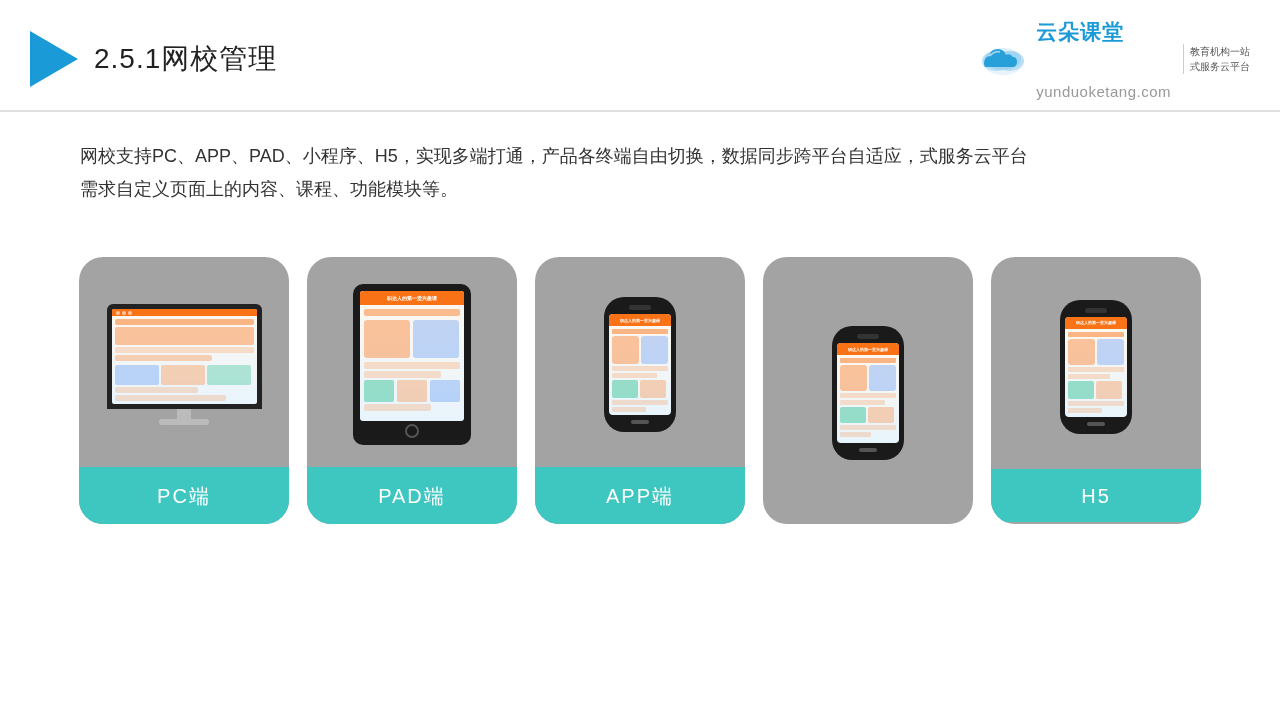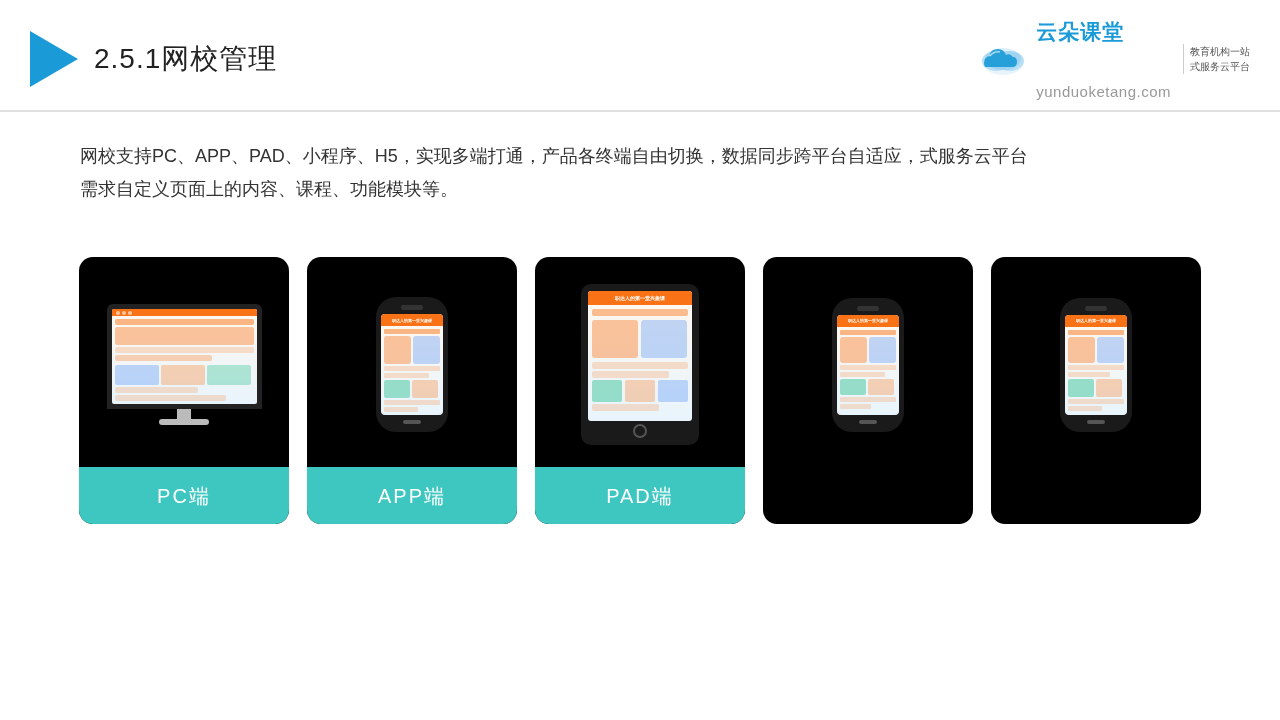--- a/index.html
+++ b/index.html
@@ -88,28 +88,29 @@
     
     .cards-container {
       display: flex;
       justify-content: center;
       gap: 18px;
       padding: 30px 50px 20px 50px;
       margin-top: 10px;
     }
 
     .device-card {
-      background: #000000;
-      border-radius: 14px;
+      background: #a3a3a3;
+      border-radius: 24px;
       width: 210px;
       display: flex;
       flex-direction: column;
       align-items: center;
       overflow: hidden;
       flex-shrink: 0;
+      justify-content: center;
     }
 
     .device-preview {
       width: 100%;
       height: 210px;
       display: flex;
       align-items: center;
       justify-content: center;
       padding: 16px 10px 10px 10px;
     }
@@ -362,52 +363,20 @@
         </div>
         <div class="monitor-stand"></div>
         <div class="monitor-base"></div>
       </div>
     </div>
     <div class="device-label">PC端</div>
   </div>
 
   <div class="device-card">
     <div class="device-preview">
-      <div class="phone-device">
-        <div class="phone-body">
-          <div class="phone-notch"></div>
-          <div class="phone-screen">
-            <div class="phone-topbar">
-              <span class="phone-topbar-text">职达人的第一堂兴趣课</span>
-            </div>
-            <div class="phone-content">
-              <div class="phone-row orange wide"></div>
-              <div style="display:flex;gap:2px;">
-                <div style="width:28px;height:28px;background:rgba(249,115,22,0.4);border-radius:3px;"></div>
-                <div style="width:28px;height:28px;background:rgba(59,130,246,0.3);border-radius:3px;"></div>
-              </div>
-              <div class="phone-row wide"></div>
-              <div class="phone-row wide" style="width:80%;"></div>
-              <div style="display:flex;gap:2px;">
-                <div style="width:26px;height:18px;background:rgba(16,185,129,0.4);border-radius:2px;"></div>
-                <div style="width:26px;height:18px;background:rgba(249,115,22,0.3);border-radius:2px;"></div>
-              </div>
-              <div class="phone-row wide"></div>
-              <div class="phone-row wide" style="width:60%;"></div>
-            </div>
-          </div>
-          <div class="phone-home"></div>
-        </div>
-      </div>
-    </div>
-    <div class="device-label">APP端</div>
-  </div>
-
-  <div class="device-card">
-    <div class="device-preview">
       <div class="tablet-device">
         <div class="tablet-body">
           <div class="tablet-screen">
             <div class="tablet-topbar">
               <span class="tablet-topbar-text">职达人的第一堂兴趣课</span>
             </div>
             <div class="tablet-content">
               <div class="tablet-row orange"></div>
               <div style="display:flex;gap:3px;margin:2px 0;">
                 <div style="width:46px;height:38px;background:rgba(249,115,22,0.4);border-radius:3px;"></div>
@@ -435,63 +404,96 @@
       <div class="phone-device">
         <div class="phone-body">
           <div class="phone-notch"></div>
           <div class="phone-screen">
             <div class="phone-topbar">
               <span class="phone-topbar-text">职达人的第一堂兴趣课</span>
             </div>
             <div class="phone-content">
               <div class="phone-row orange wide"></div>
               <div style="display:flex;gap:2px;">
-                <div style="width:28px;height:26px;background:rgba(249,115,22,0.4);border-radius:3px;"></div>
-                <div style="width:28px;height:26px;background:rgba(59,130,246,0.3);border-radius:3px;"></div>
+                <div style="width:28px;height:28px;background:rgba(249,115,22,0.4);border-radius:3px;"></div>
+                <div style="width:28px;height:28px;background:rgba(59,130,246,0.3);border-radius:3px;"></div>
               </div>
               <div class="phone-row wide"></div>
               <div class="phone-row wide" style="width:80%;"></div>
               <div style="display:flex;gap:2px;">
-                <div style="width:26px;height:16px;background:rgba(16,185,129,0.4);border-radius:2px;"></div>
-                <div style="width:26px;height:16px;background:rgba(249,115,22,0.3);border-radius:2px;"></div>
-              </div>
-              <div class="phone-row wide"></div>
-              <div class="phone-row wide" style="width:55%;"></div>
+                <div style="width:26px;height:18px;background:rgba(16,185,129,0.4);border-radius:2px;"></div>
+                <div style="width:26px;height:18px;background:rgba(249,115,22,0.3);border-radius:2px;"></div>
+              </div>
+              <div class="phone-row wide"></div>
+              <div class="phone-row wide" style="width:60%;"></div>
             </div>
           </div>
           <div class="phone-home"></div>
         </div>
       </div>
     </div>
+    <div class="device-label">APP端</div>
   </div>
 
   <div class="device-card">
     <div class="device-preview">
       <div class="phone-device">
         <div class="phone-body">
           <div class="phone-notch"></div>
           <div class="phone-screen">
             <div class="phone-topbar">
               <span class="phone-topbar-text">职达人的第一堂兴趣课</span>
             </div>
             <div class="phone-content">
               <div class="phone-row orange wide"></div>
               <div style="display:flex;gap:2px;">
                 <div style="width:28px;height:26px;background:rgba(249,115,22,0.4);border-radius:3px;"></div>
                 <div style="width:28px;height:26px;background:rgba(59,130,246,0.3);border-radius:3px;"></div>
               </div>
               <div class="phone-row wide"></div>
-              <div class="phone-row wide" style="width:75%;"></div>
-              <div style="display:flex;gap:2px;">
-                <div style="width:26px;height:18px;background:rgba(16,185,129,0.4);border-radius:2px;"></div>
-                <div style="width:26px;height:18px;background:rgba(249,115,22,0.3);border-radius:2px;"></div>
-              </div>
-              <div class="phone-row wide"></div>
-              <div class="phone-row wide" style="width:60%;"></div>
+              <div class="phone-row wide" style="width:80%;"></div>
+              <div style="display:flex;gap:2px;">
+                <div style="width:26px;height:16px;background:rgba(16,185,129,0.4);border-radius:2px;"></div>
+                <div style="width:26px;height:16px;background:rgba(249,115,22,0.3);border-radius:2px;"></div>
+              </div>
+              <div class="phone-row wide"></div>
+              <div class="phone-row wide" style="width:55%;"></div>
             </div>
           </div>
           <div class="phone-home"></div>
         </div>
       </div>
     </div>
   </div>
 
+  <div class="device-card">
+    <div class="device-preview">
+      <div class="phone-device">
+        <div class="phone-body">
+          <div class="phone-notch"></div>
+          <div class="phone-screen">
+            <div class="phone-topbar">
+              <span class="phone-topbar-text">职达人的第一堂兴趣课</span>
+            </div>
+            <div class="phone-content">
+              <div class="phone-row orange wide"></div>
+              <div style="display:flex;gap:2px;">
+                <div style="width:28px;height:26px;background:rgba(249,115,22,0.4);border-radius:3px;"></div>
+                <div style="width:28px;height:26px;background:rgba(59,130,246,0.3);border-radius:3px;"></div>
+              </div>
+              <div class="phone-row wide"></div>
+              <div class="phone-row wide" style="width:75%;"></div>
+              <div style="display:flex;gap:2px;">
+                <div style="width:26px;height:18px;background:rgba(16,185,129,0.4);border-radius:2px;"></div>
+                <div style="width:26px;height:18px;background:rgba(249,115,22,0.3);border-radius:2px;"></div>
+              </div>
+              <div class="phone-row wide"></div>
+              <div class="phone-row wide" style="width:60%;"></div>
+            </div>
+          </div>
+          <div class="phone-home"></div>
+        </div>
+      </div>
+    </div>
+    <div class="device-label">H5</div>
+  </div>
+
 </div>
 
 </body></html>

